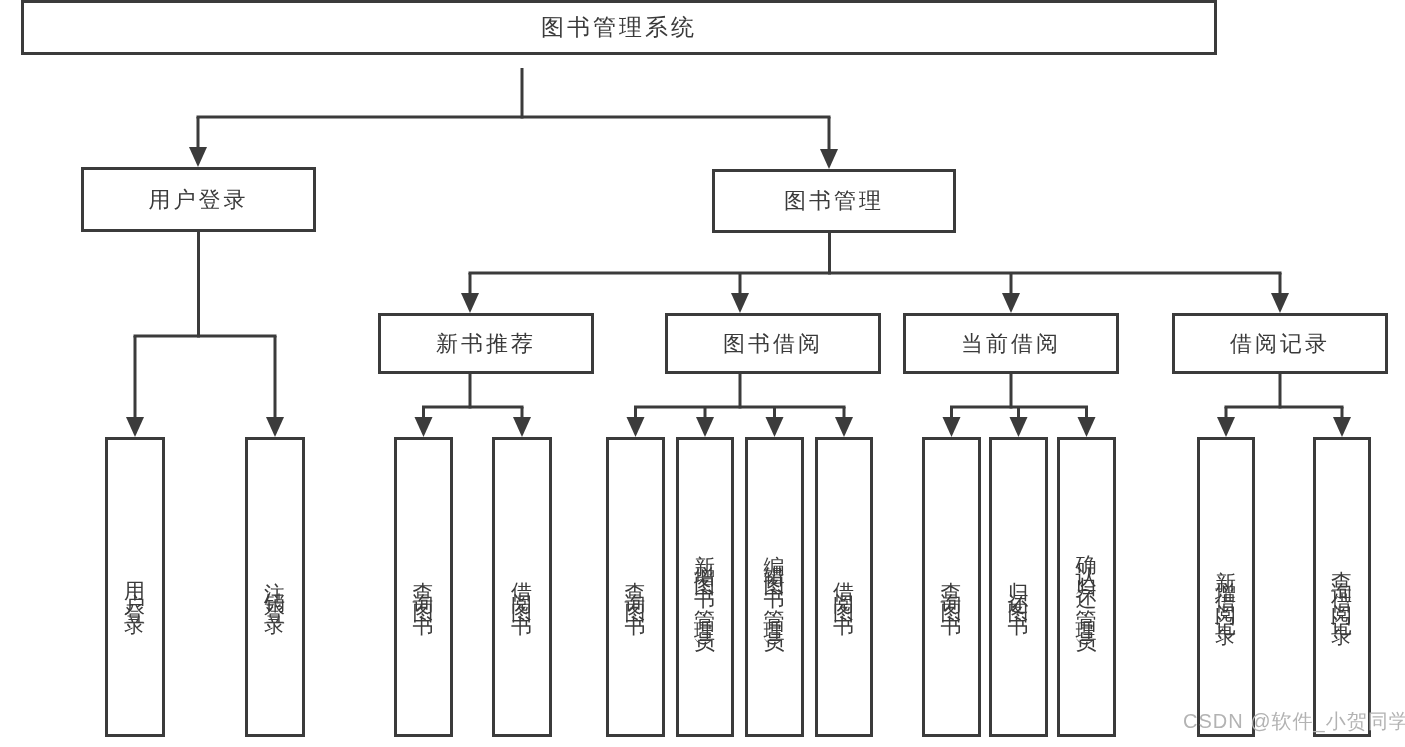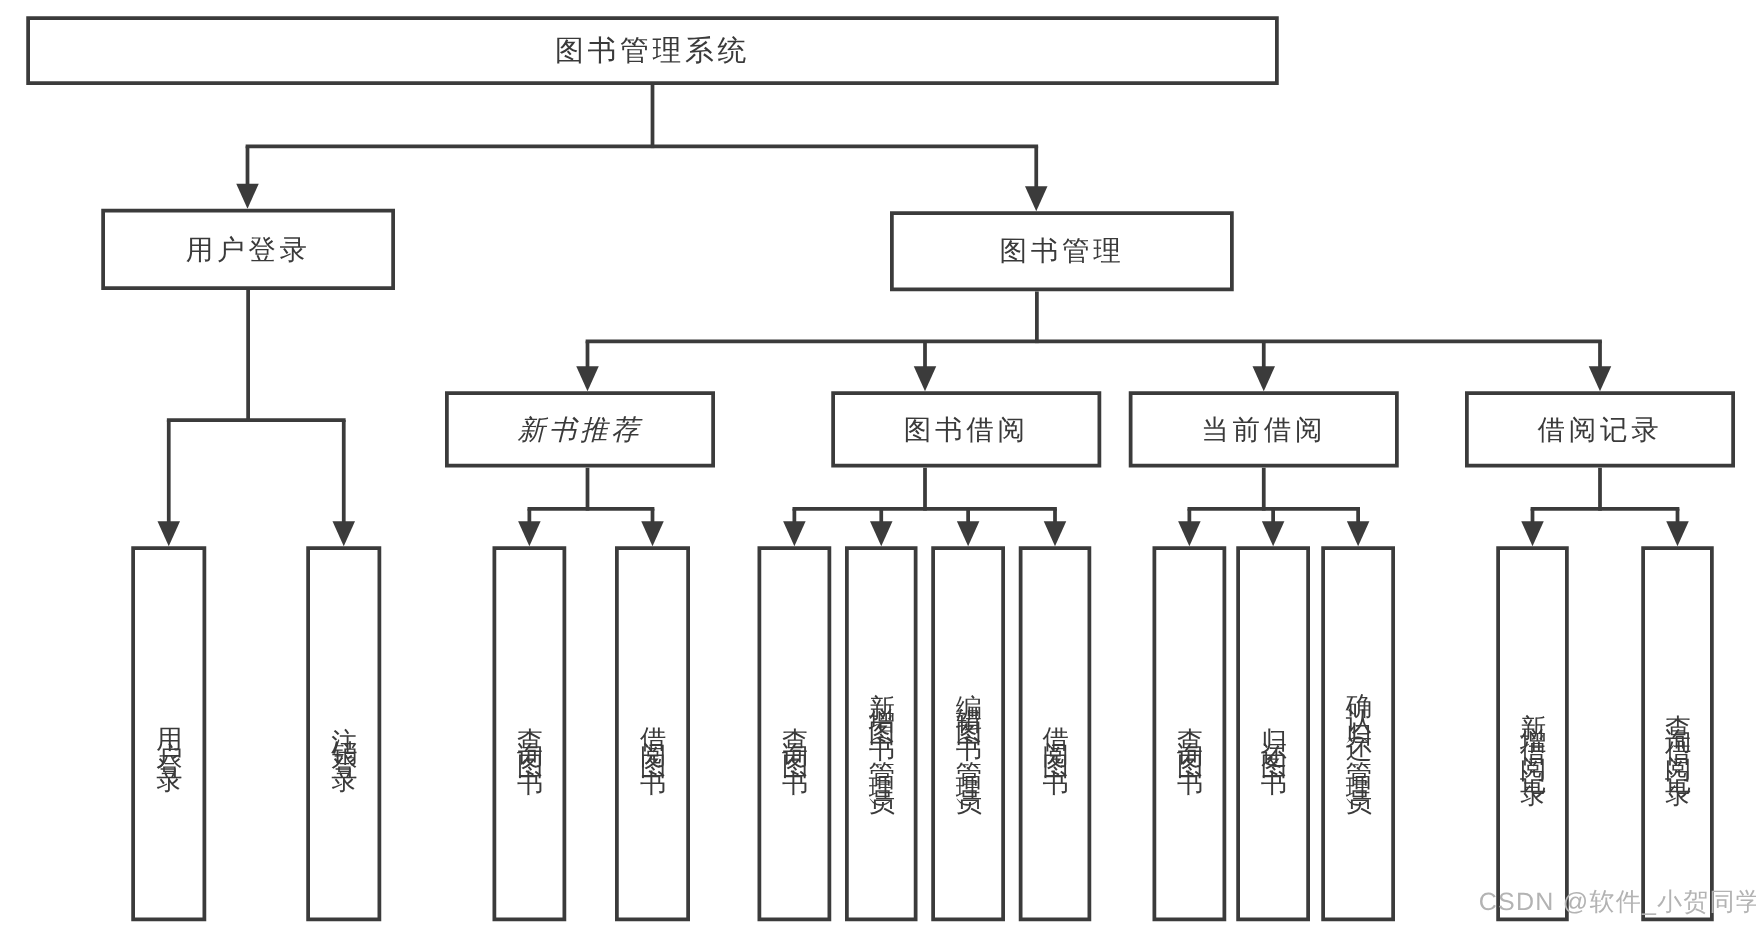--- a/index.html
+++ b/index.html
@@ -133,32 +133,32 @@
     <g stroke="#3b3b3b" stroke-width="3" fill="#3b3b3b">
       <path d="M1280 374 V408.5" fill="none"></path>
       <path d="M1224.5 407 H1343.5" fill="none"></path>
       <path d="M1226 407 V420" fill="none"></path>
       <polygon points="1217,417 1235,417 1226,437" stroke="none"></polygon>
       <path d="M1342 407 V420" fill="none"></path>
       <polygon points="1333,417 1351,417 1342,437" stroke="none"></polygon>
     </g>
   </svg>
 
-  <div class="box h root" style="left:21px; top:13px; width:1002px; height:55px;">
+  <div class="box h root" style="left:21px; top:0; width:1196px; height:55px;">
     <span>图书管理系统</span>
   </div>
 
   <div class="box h" style="left:81px; top:167px; width:235px; height:65px;">
     <span>用户登录</span>
   </div>
-  <div class="box h" style="left:712px; top:169px; width:275px; height:64px;">
+  <div class="box h" style="left:712px; top:169px; width:244px; height:64px;">
     <span>图书管理</span>
   </div>
 
-  <div class="box h" style="left:356px; top:313px; width:216px; height:61px;font-style:italic;">
+  <div class="box h" style="left:378px; top:313px; width:216px; height:61px;">
     <span>新书推荐</span>
   </div>
   <div class="box h" style="left:632px; top:313px; width:216px; height:61px;margin-left:33px;">
     <span>图书借阅</span>
   </div>
   <div class="box h" style="left:1172px; top:313px; width:216px; height:61px;">
     <span>借阅记录</span>
   </div>
   <div class="box h" style="left:903px; top:313px; width:216px; height:61px;">
     <span>当前借阅</span>

